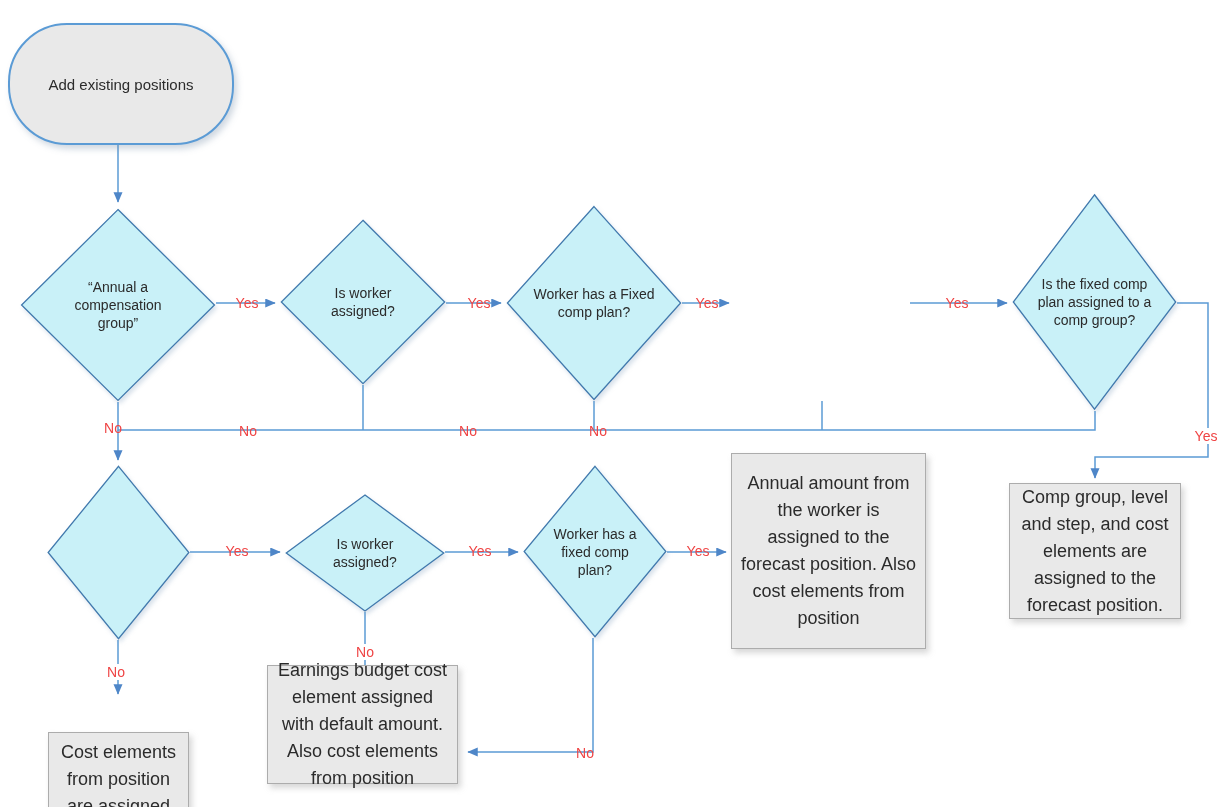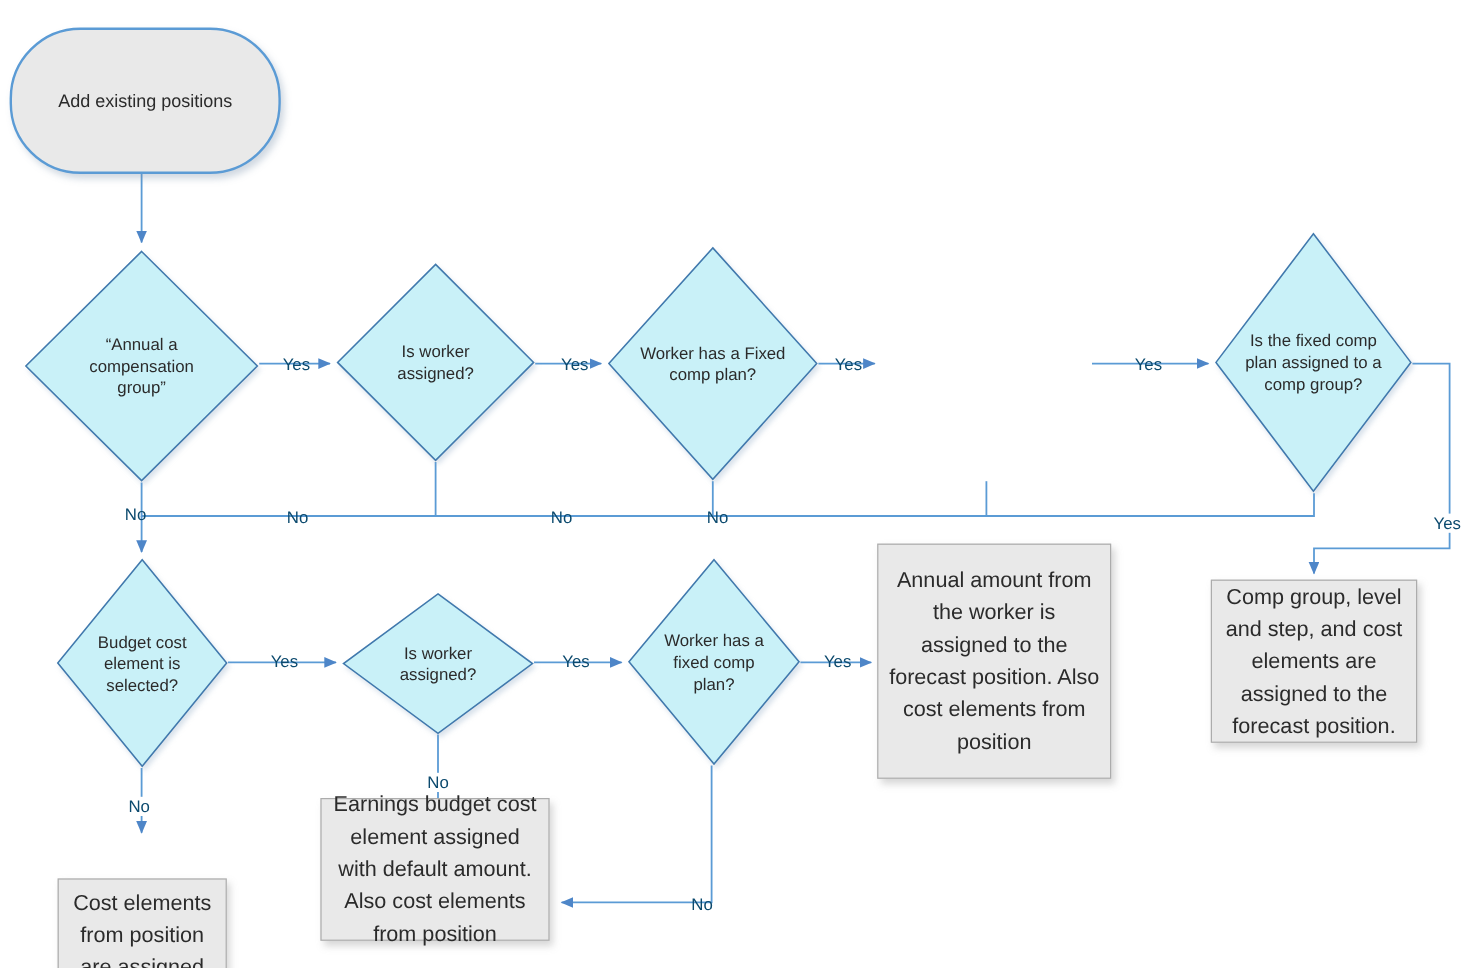--- a/index.html
+++ b/index.html
@@ -33,21 +33,21 @@
   }
   .result{
     position:absolute;display:flex;align-items:center;justify-content:center;
     background:var(--result-fill);border:1px solid var(--result-border);
     box-shadow:3px 4px 6px rgba(150,150,150,.38);
     text-align:center;font-size:18px;line-height:1.5;box-sizing:border-box;padding:8px;
   }
   .rtext{width:100%;}
   .elabel{
     position:absolute;transform:translate(-50%,-50%);
-    font-size:14px;white-space:nowrap;color:#0c4a6e;
+    font-size:14px;white-space:nowrap;color:#ef4444;
   }
   .elabel.opaque{background:#ffffff;padding:0 1px;}
 </style>
 </head>
 <body>
 
 <div id="canvas">
 
   <svg id="wires">
     <defs>
@@ -100,21 +100,20 @@
     <svg viewBox="0 0 100 100" preserveAspectRatio="none">
         <polygon points="50,0.8 99.2,50 50,99.2 0.8,50" vector-effect="non-scaling-stroke"></polygon>
       </svg>
     <div class="dtext" style="max-width:126px">Is the fixed comp plan assigned to a comp group?</div>
   </div>
 
   <div class="diamond" style="left:47px;top:450px;width:143px;height:175px">
     <svg viewBox="0 0 100 100" preserveAspectRatio="none">
         <polygon points="50,0.8 99.2,50 50,99.2 0.8,50" vector-effect="non-scaling-stroke"></polygon>
       </svg>
-    <div class="dtext" style="max-width:92px">Budget cost element is selected?</div>
   </div>
   <div class="diamond" style="left:285px;top:479px;width:160px;height:118px">
     <svg viewBox="0 0 100 100" preserveAspectRatio="none">
         <polygon points="50,0.8 99.2,50 50,99.2 0.8,50" vector-effect="non-scaling-stroke"></polygon>
       </svg>
     <div class="dtext" style="max-width:95px">Is worker assigned?</div>
   </div>
   <div class="diamond" style="left:523px;top:450px;width:144px;height:173px">
     <svg viewBox="0 0 100 100" preserveAspectRatio="none">
         <polygon points="50,0.8 99.2,50 50,99.2 0.8,50" vector-effect="non-scaling-stroke"></polygon>

